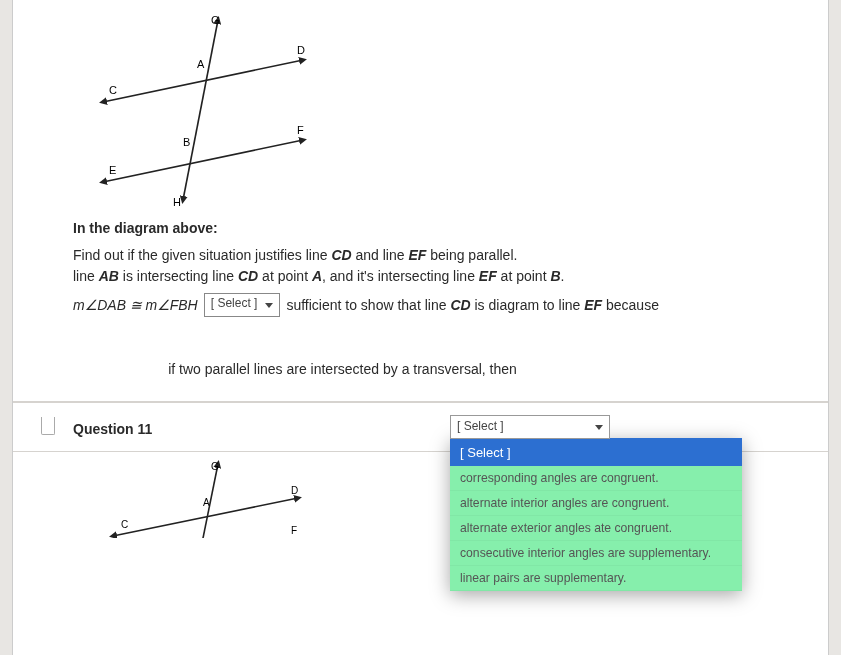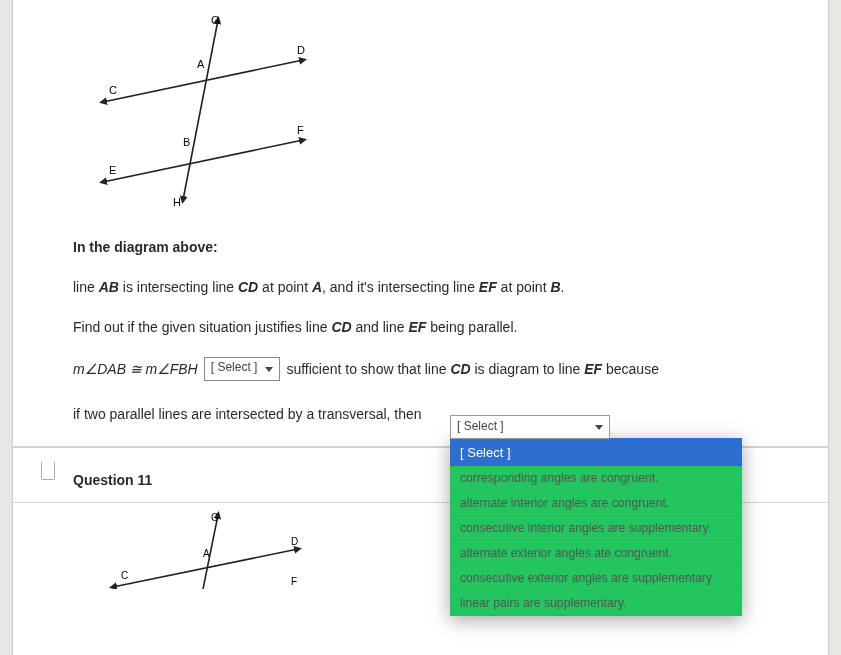--- a/index.html
+++ b/index.html
@@ -27,21 +27,21 @@
     .diagram {
       position: relative;
       width: 260px;
       height: 200px;
     }
     .diagram svg { display:block; }
     .question-body {
       padding: 8px 50px 20px 60px;
       border-bottom: 1px solid #d6d3cf;
     }
-    .q-line { margin: 19px 0; line-height: 1.5; }
+    .q-line { margin: 0 0; line-height: 1.5; }
     .q-heading { font-weight: 600; margin-bottom:6px; }
     .math { font-style: italic; }
     .select-wrap {
       display: inline-block;
       border: 1px solid #888;
       background: #fff;
       height: 24px;
       vertical-align: middle;
       position: relative;
     }
@@ -70,21 +70,21 @@
     .answer-row {
       margin-top: 6px;
       display: flex;
       align-items: center;
       flex-wrap: wrap;
       gap: 6px;
     }
     .q11-header {
       border-top: 1px solid #d6d3cf;
       border-bottom: 1px solid #d6d3cf;
-      padding: 24px 50px 14px 60px;
+      padding: 18px 50px 14px 60px;
       font-weight: 600;
       position: relative;
       background:#fff;
     }
     .q11-header .flag {
       position: absolute;
       left: 28px; top: 14px;
       width: 14px; height: 18px;
       border: 1px solid #aaa;
       border-top: none;
@@ -128,21 +128,21 @@
       font-size: 13px;
       font-weight: 500;
     }
     .dropdown ul { list-style: none; }
     .dropdown li {
       padding: 5px 10px;
       font-size: 12.2px;
       color: #555;
       border-bottom: 1px solid rgba(0,0,0,0.03);
       cursor: pointer;
-      background:#22c55e;
+      background:#86efac;
     }
     b { font-style: italic; font-weight:600;}
   </style>
 </head>
 <body>
 
 <div class="page">
 
   <div class="diagram-box">
     <div class="diagram">
@@ -168,38 +168,38 @@
         <text x="36" y="164" font-size="11">E</text>
         <text x="100" y="196" font-size="11">H</text>
       </svg>
     </div>
   </div>
 
   <div class="question-body">
     <div class="q-line q-heading">In the diagram above:</div>
 
     <div class="q-line">
+      <span>Find out if the given situation justifies line </span><b>CD</b><span> and line </span><b>EF</b><span> being parallel.</span>
+    </div>
+
+    <div class="q-line">
       <span>line </span><b>AB</b><span> is intersecting line </span><b>CD</b><span> at point </span><b>A</b><span>, and it's intersecting line </span><b>EF</b><span> at point </span><b>B</b><span>.</span>
-    </div>
-
-    <div class="q-line">
-      <span>Find out if the given situation justifies line </span><b>CD</b><span> and line </span><b>EF</b><span> being parallel.</span>
     </div>
 
     <div class="answer-row">
       <span class="math">m∠DAB ≅ m∠FBH</span>
       <span class="select-wrap">
         <span class="fake-select">[ Select ]</span>
       </span>
       <span>
         <span> sufficient to show that line </span><b>CD</b><span> is diagram to line </span><b>EF</b><span> because</span>
       </span>
     </div>
 
-    <div class="answer-row" style="margin-top:21px;">
+    <div class="answer-row" style="margin-top:40px;justify-content:center;">
       <span>if two parallel lines are intersected by a transversal, then</span>
 
       <span style="width:160px; height:24px; display:inline-block;"></span>
     </div>
   </div>
 
   <div class="q11-header">
     <span class="flag"></span>
     <span>Question 11</span>
   </div>
@@ -222,19 +222,18 @@
   </div>
 
 </div>
 
 <div class="dropdown">
   <div class="dd-selected-top">[ Select ]</div>
   <div class="dd-header">[ Select ]</div>
   <ul>
     <li>corresponding angles are congruent.</li>
     <li>alternate interior angles are congruent.</li>
+    <li>alternate exterior angles ate congruent.</li>
     <li>consecutive interior angles are supplementary.</li>
-    <li>alternate exterior angles ate congruent.</li>
-    <li>consecutive exterior angles are supplementary</li>
     <li>linear pairs are supplementary.</li>
 
   </ul>
 </div>
 
 </body></html>

